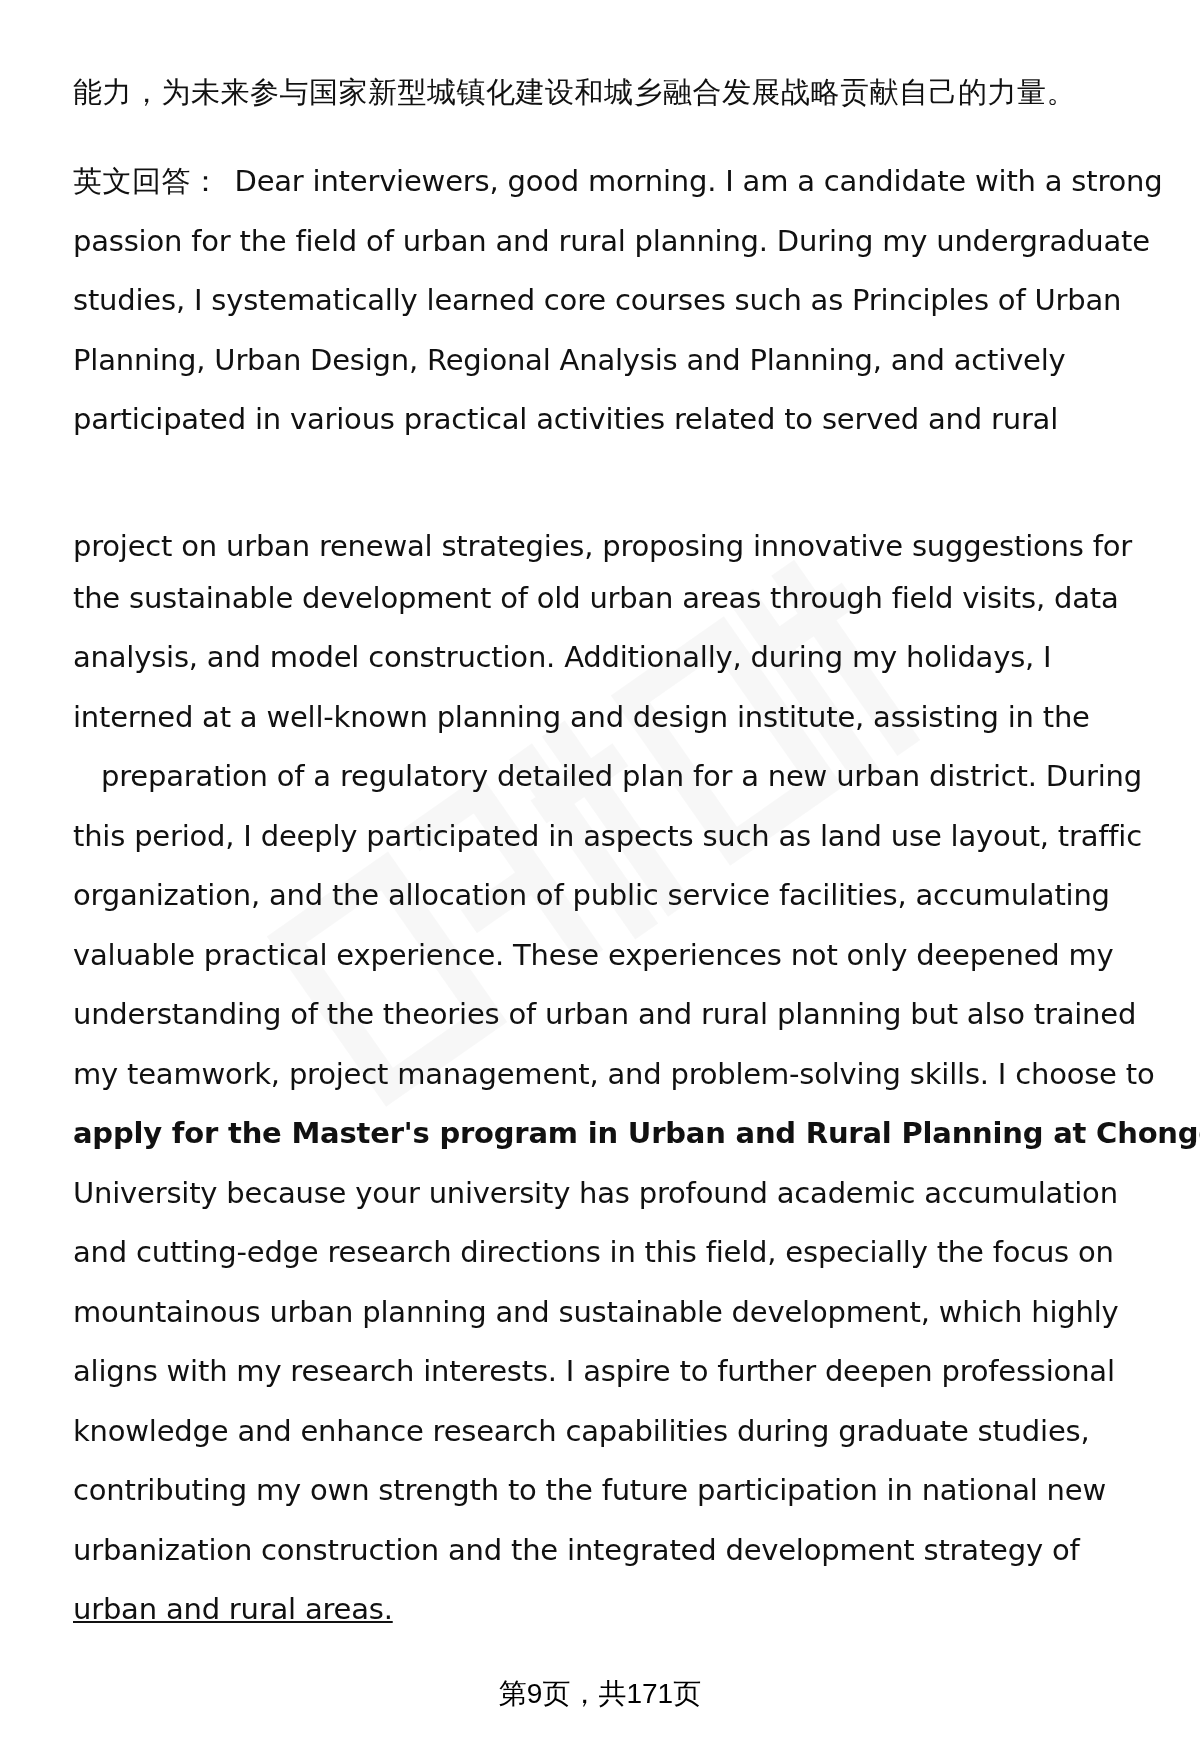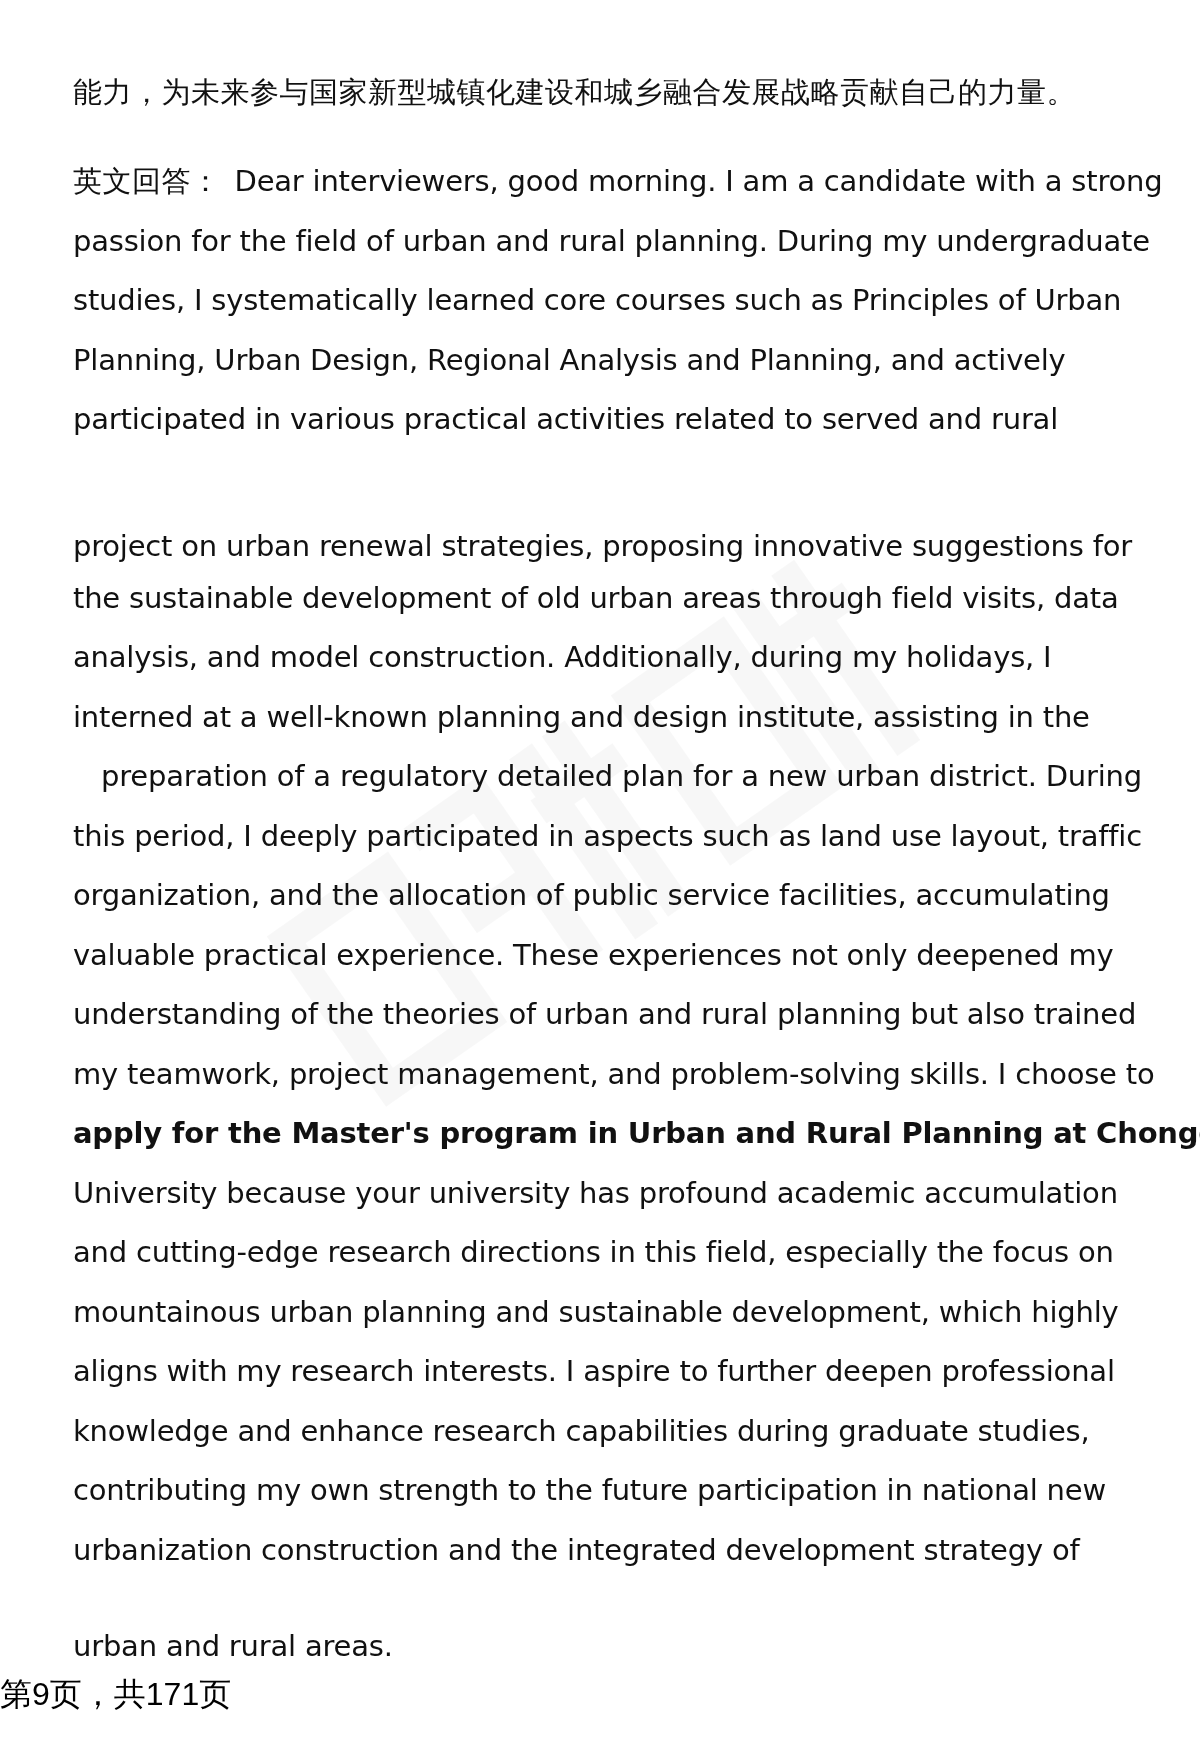--- a/index.html
+++ b/index.html
@@ -5,22 +5,22 @@
   html, body { margin: 0; padding: 0; background: #ffffff; }
   body { width: 1200px; height: 1755px; position: relative; overflow: hidden;
          font-family: "DejaVu Sans", "Liberation Sans", sans-serif; color: #111111; }
   .page { position: absolute; left: 0; top: 0; width: 1200px; height: 1547px; }
   .watermark { position: absolute; left: 200px; top: 480px; width: 800px; height: 700px;
                pointer-events: none; opacity: 0.06; }
   .line { position: absolute; left: 73px; white-space: nowrap;
           font-size: 29px; line-height: 40px; height: 40px; letter-spacing: -0.2px; }
   .cn { font-size: 29px; letter-spacing: 0.5px; }
   .label { margin-right: 14px; }
-  .footer { position: absolute; left: 0; width: 1200px; top: 1674px; text-align: left;
-            font-family: "Liberation Sans", "DejaVu Sans", sans-serif; font-size: 32px; line-height: 40px;
+  .footer { position: absolute; left: 0; width: 1200px; top: 1674px; text-align: center;
+            font-family: "Liberation Sans", "DejaVu Sans", sans-serif; font-size: 28px; line-height: 40px;
             color: #000000; }
 </style>
 </head>
 <body>
 
 <div class="page">
 
   <svg class="watermark" viewBox="0 0 800 700">
     <g fill="none" stroke="#888" stroke-width="28" transform="rotate(-35 400 350)">
       <rect x="80" y="260" width="120" height="180"></rect>
@@ -52,16 +52,16 @@
   <div class="line" style="top:994px;">understanding of the theories of urban and rural planning but also trained</div>
   <div class="line" style="top:1054px;text-align:center;">my teamwork, project management, and problem-solving skills. I choose to</div>
   <div class="line" style="top:1113px;font-weight:bold;">apply for the Master's program in Urban and Rural Planning at Chongqing</div>
   <div class="line" style="top:1173px;">University because your university has profound academic accumulation</div>
   <div class="line" style="top:1232px;">and cutting-edge research directions in this field, especially the focus on</div>
   <div class="line" style="top:1292px;">mountainous urban planning and sustainable development, which highly</div>
   <div class="line" style="top:1351px;">aligns with my research interests. I aspire to further deepen professional</div>
   <div class="line" style="top:1411px;text-align:center;">knowledge and enhance research capabilities during graduate studies,</div>
   <div class="line" style="top:1470px;">contributing my own strength to the future participation in national new</div>
   <div class="line" style="top:1530px;">urbanization construction and the integrated development strategy of</div>
-  <div class="line" style="top:1626px;">urban and rural areas.</div>
+  <div class="line" style="top:1589px;text-decoration:underline;">urban and rural areas.</div>
 
   <div class="footer">第9页，共171页</div>
 </div>
 
 </body></html>

